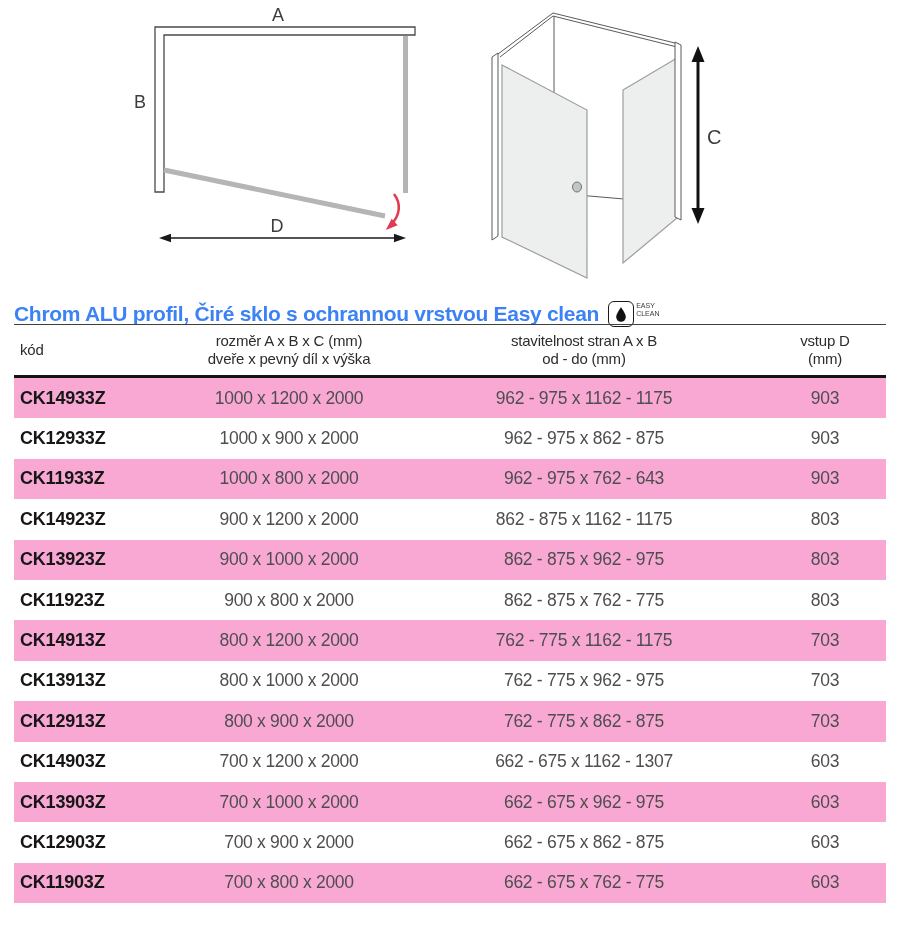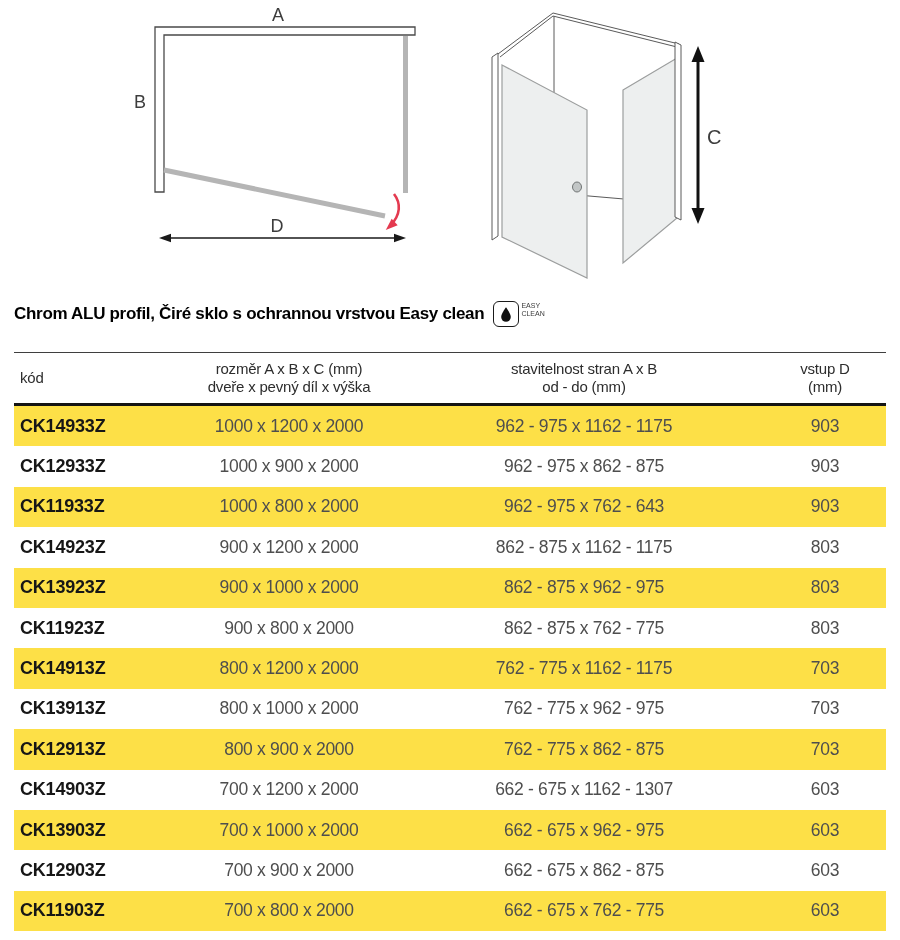--- a/index.html
+++ b/index.html
@@ -8,33 +8,33 @@
   .canvas { position:relative; width:900px; height:940px; background:#fff; overflow:hidden; }
 
   
   .svg-abs { position:absolute; }
   #topview { left:128px; top:5px; }
   #isoview { left:478px; top:8px; }
   svg text { font-family:"Liberation Sans", sans-serif; fill:#3d3d3d; }
 
   
   .title-row { position:absolute; left:14px; top:301px; width:872px; display:flex; align-items:center; }
-  .page-title { font-size:17px; font-weight:700; color:#000000; letter-spacing:-0.3px; white-space:nowrap; }
+  .page-title { font-size:21px; font-weight:700; color:#3b82f6; letter-spacing:-0.3px; white-space:nowrap; }
   .ec-badge { display:flex; align-items:flex-start; margin-left:9px; }
   .ec-box { width:26px; height:26px; border:1.7px solid #1a1a1a; border-radius:6px; display:flex; align-items:center; justify-content:center; background:#fff; }
   .ec-text { display:flex; flex-direction:column; margin-left:2px; margin-top:1px; font-size:7px; line-height:7.5px; color:#3a3a3a; letter-spacing:0; }
 
   
-  .spec-table { position:absolute; left:14px; top:352px; width:872px; border-top:1.5px solid #3f3f3f; }
+  .spec-table { position:absolute; left:14px; top:324px; width:872px; border-top:1.5px solid #3f3f3f; }
   .thead { display:flex; height:53px; border-bottom:3px solid #141414; }
   .th { display:flex; flex-direction:column; justify-content:center; text-align:center; font-size:15px; color:#2d2d2d; line-height:1.2; letter-spacing:-0.2px; }
   .th.left { text-align:left; padding-left:6px; }
   .c1 { width:160px; } .c2 { width:230px; } .c3 { width:360px; } .c4 { width:122px; }
   .tr { display:flex; height:40.4px; background:#fff; }
-  .tr.alt { background:#fde047; }
+  .tr.alt { background:#f9a8d4; }
   .td { display:flex; align-items:center; justify-content:center; font-size:17.5px; color:#4e4e4e; letter-spacing:-0.3px; }
   .td.kod { justify-content:flex-start; padding-left:6px; font-weight:700; font-size:18px; color:#161616; letter-spacing:-0.2px; }
 </style>
 </head>
 <body>
 
 <div class="canvas">
 
   <svg id="topview" class="svg-abs" width="292" height="250" viewBox="0 0 292 250">
     <path d="M27,22 H287 V30 H36 V187 H27 Z" fill="#ffffff" stroke="#4a4a4a" stroke-width="1.3"></path>

